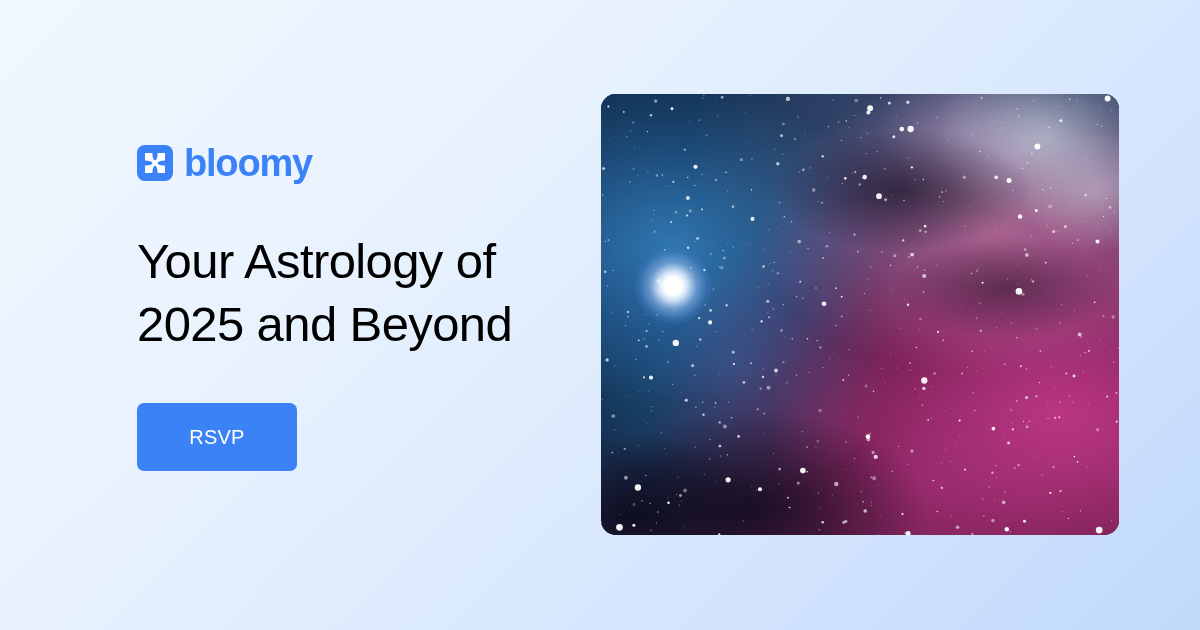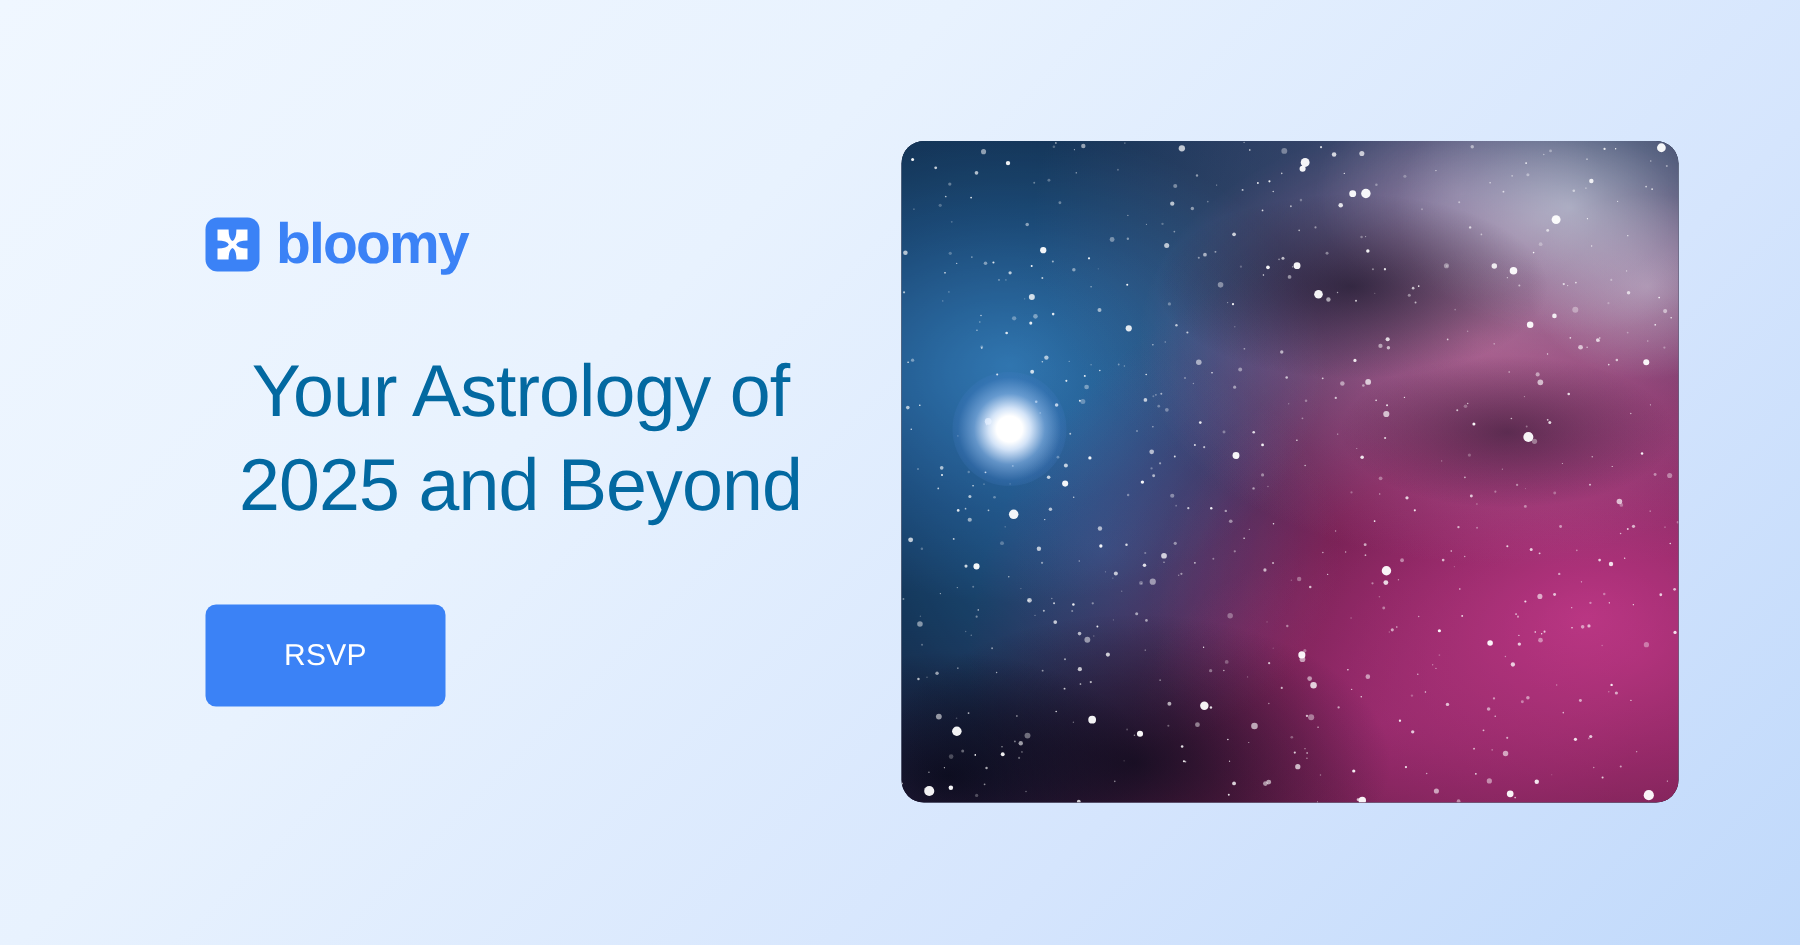--- a/index.html
+++ b/index.html
@@ -59,24 +59,23 @@
     color: #3b82f6;
     letter-spacing: -1.2px;
     line-height: 1;
   }
 
   .headline {
     margin-top: 46px;
     font-size: 49px;
     font-weight: 400;
     line-height: 1.28;
-    color: #0369a1;
+    color: #000000;
     letter-spacing: -0.6px;
     max-width: 420px;
-    text-align: center;
   }
 
   .cta {
     margin-top: 48px;
     display: inline-flex;
     align-items: center;
     justify-content: center;
     width: 160px;
     height: 68px;
     border: none;

